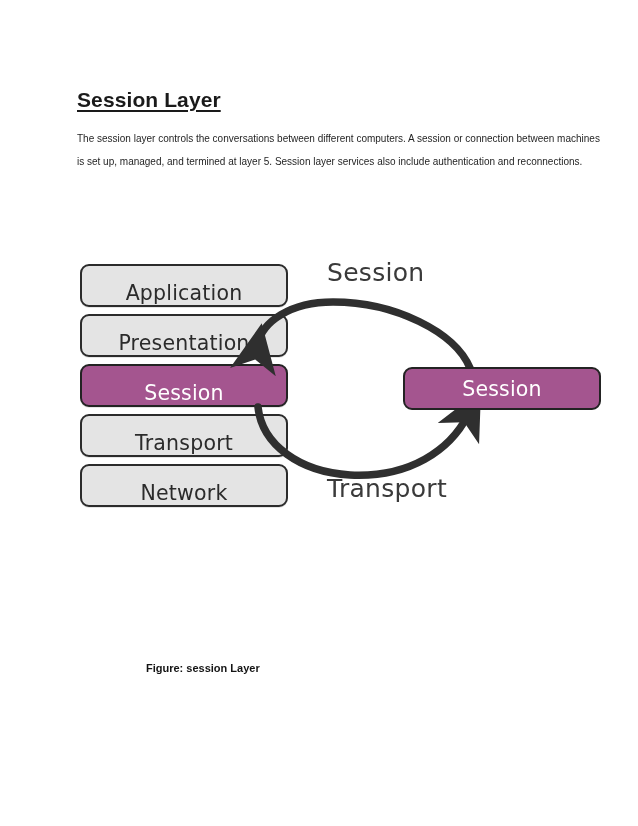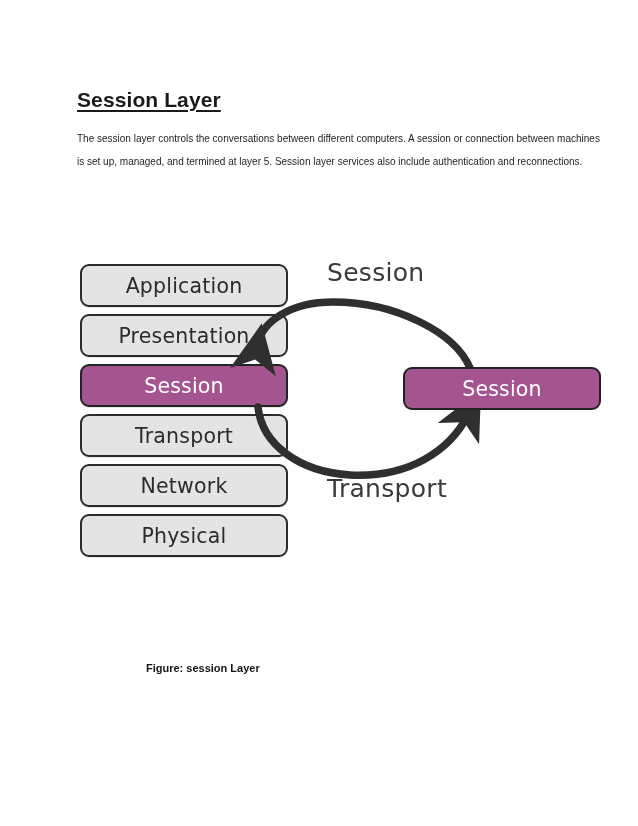--- a/index.html
+++ b/index.html
@@ -69,21 +69,21 @@
   .layer-box {
     position: relative;
     box-sizing: border-box;
     width: 208px;
     height: 43px;
     margin-bottom: 7px;
     border: 2.5px solid #2b2b2b;
     border-radius: 9px;
     background: #e4e4e4;
     display: flex;
-    align-items: center;
+    align-items: flex-end;
     justify-content: center;
     font-family: "DejaVu Sans", sans-serif;
     font-size: 20.5px;
     letter-spacing: 0.2px;
     color: #2b2b2b;
     box-shadow: 0 1px 0 rgba(0,0,0,0.10);
   }
 
   .layer-box.highlight {
     background: #a4558f;
@@ -185,23 +185,20 @@
       </div>
       <div class="layer-box highlight">
         <span>Session</span>
       </div>
       <div class="layer-box">
         <span>Transport</span>
       </div>
       <div class="layer-box">
         <span>Network</span>
       </div>
-      <div class="layer-box">
-        <span>Physical</span>
-      </div>
     </div>
 
     <div class="peer-session">
       <span>Session</span>
     </div>
 
   </div>
 
   <div class="figure-caption">Figure: session Layer</div>
 

